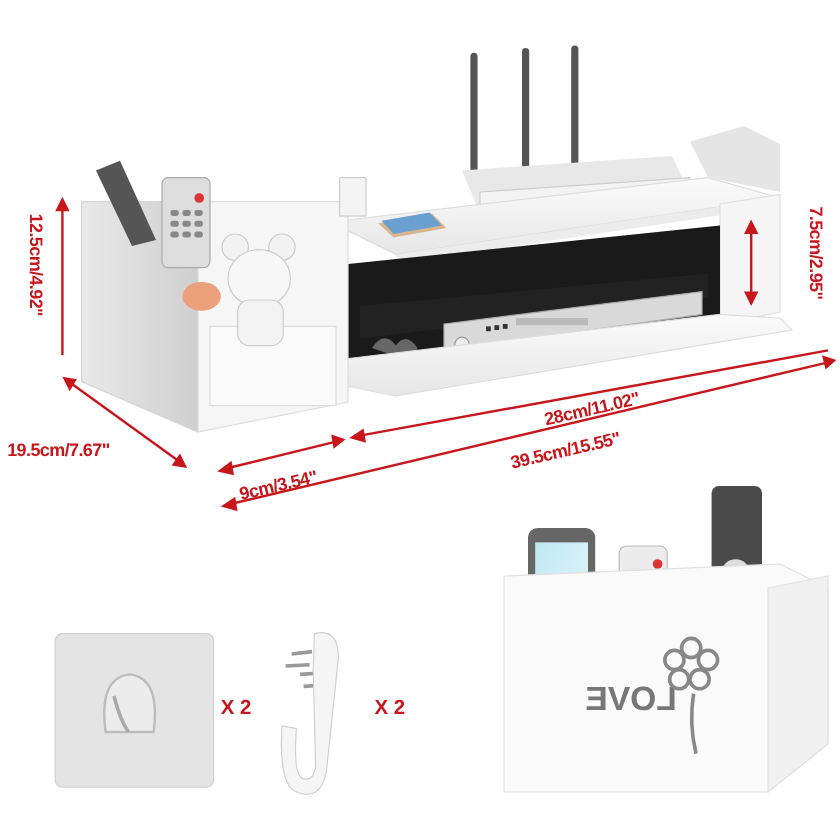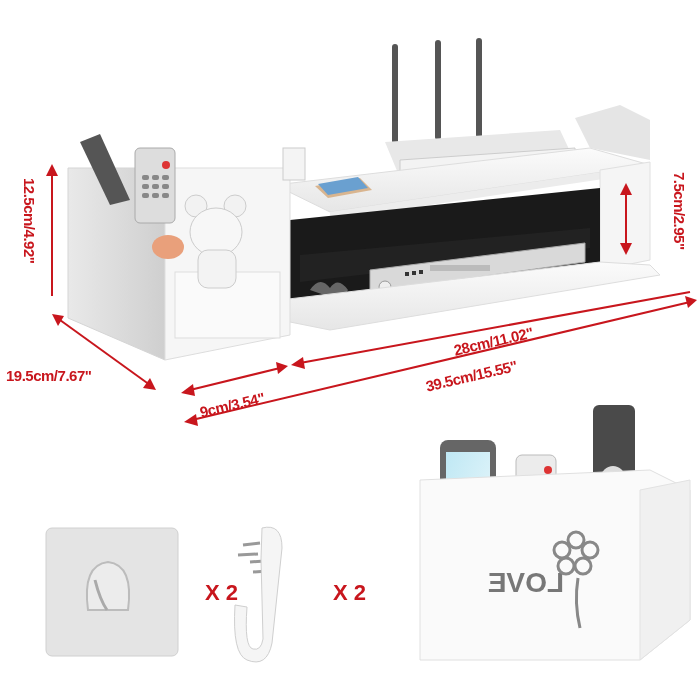--- a/index.html
+++ b/index.html
@@ -1,18 +1,18 @@
 <!DOCTYPE html>
 <html><head>
 <meta charset="utf-8">
 <style>
   html,body{margin:0;padding:0;background:#fff;}
   body{width:700px;height:700px;position:relative;overflow:hidden;font-family:"Liberation Sans",sans-serif;}
   .dim{position:absolute;color:#c8161d;font-family:"Liberation Sans",sans-serif;font-weight:bold;font-size:15px;white-space:nowrap;letter-spacing:-0.5px;transform-origin:left top;}
-  .qty{position:absolute;color:#c8161d;font-weight:bold;font-size:22px;font-family:"Liberation Sans",sans-serif;margin-left:21px;}
+  .qty{position:absolute;color:#c8161d;font-weight:bold;font-size:17px;font-family:"Liberation Sans",sans-serif;}
   svg{position:absolute;left:0;top:0;}
 </style>
 </head>
 <body>
 
 <svg width="700" height="700" viewBox="0 0 700 700">
   <defs>
     <linearGradient id="g1" x1="0" x2="0" y1="0" y2="1">
       <stop offset="0" stop-color="#fbfbfb"></stop>
         <stop offset="1" stop-color="#e6e6e6"></stop>

